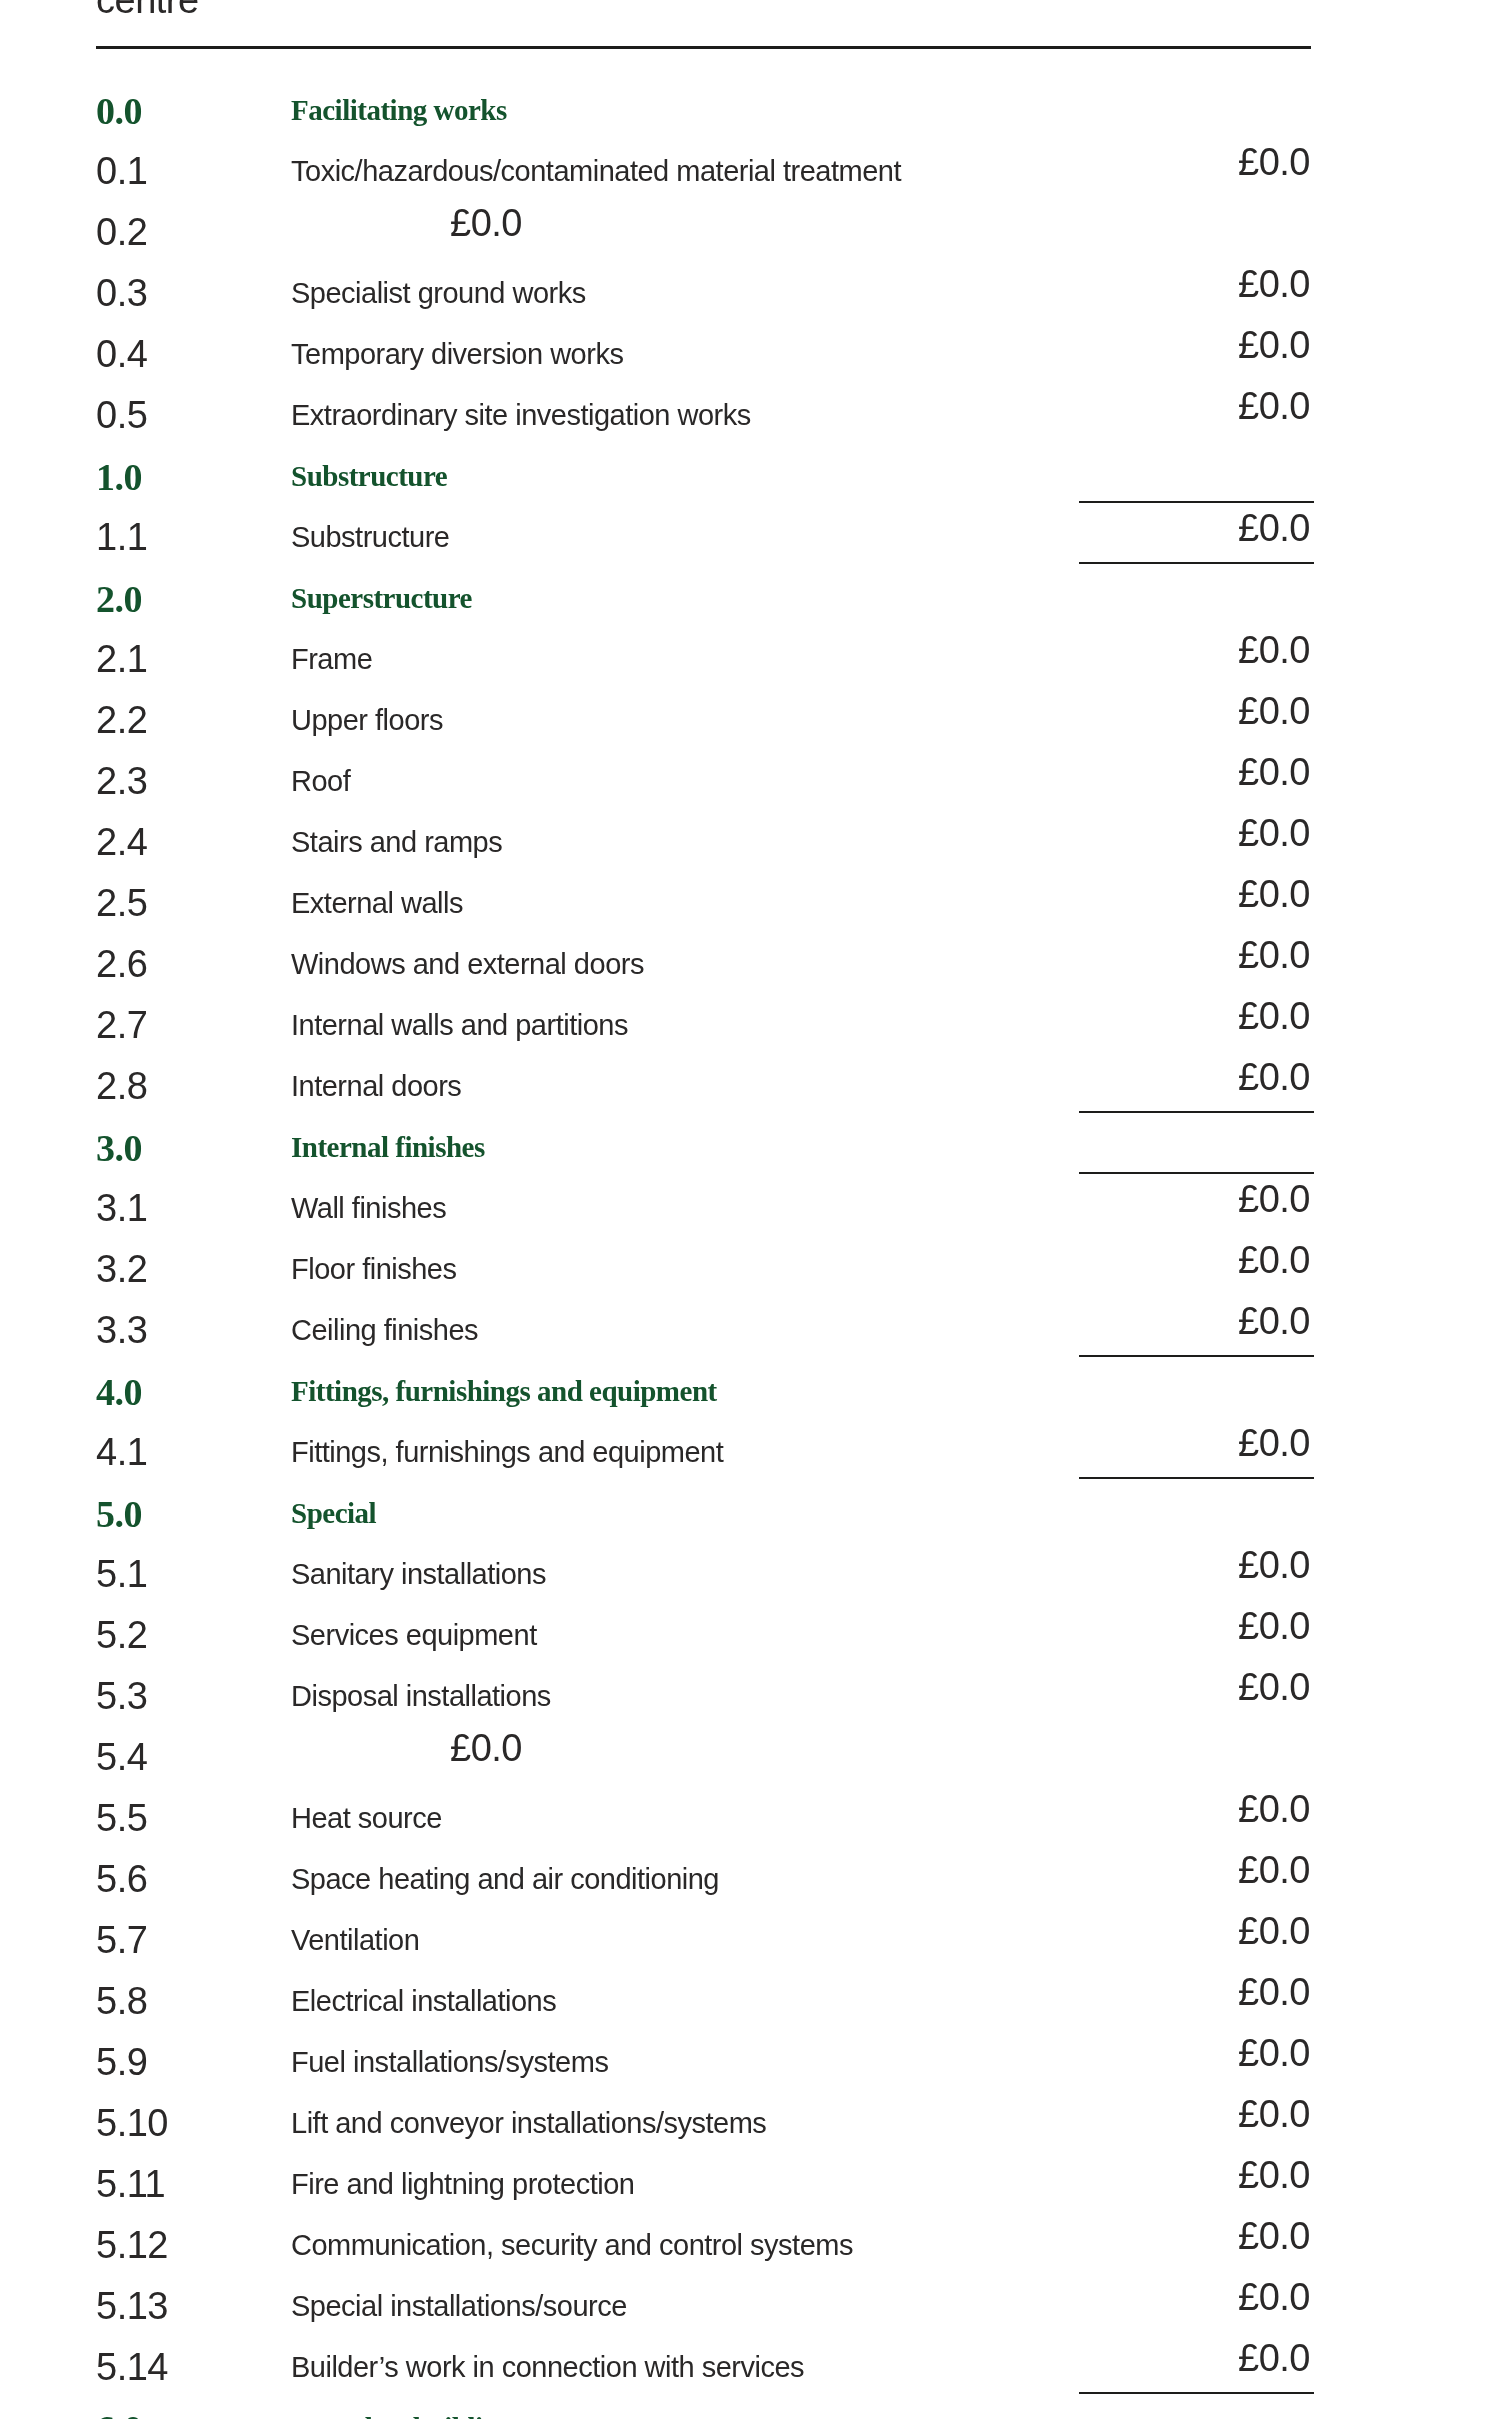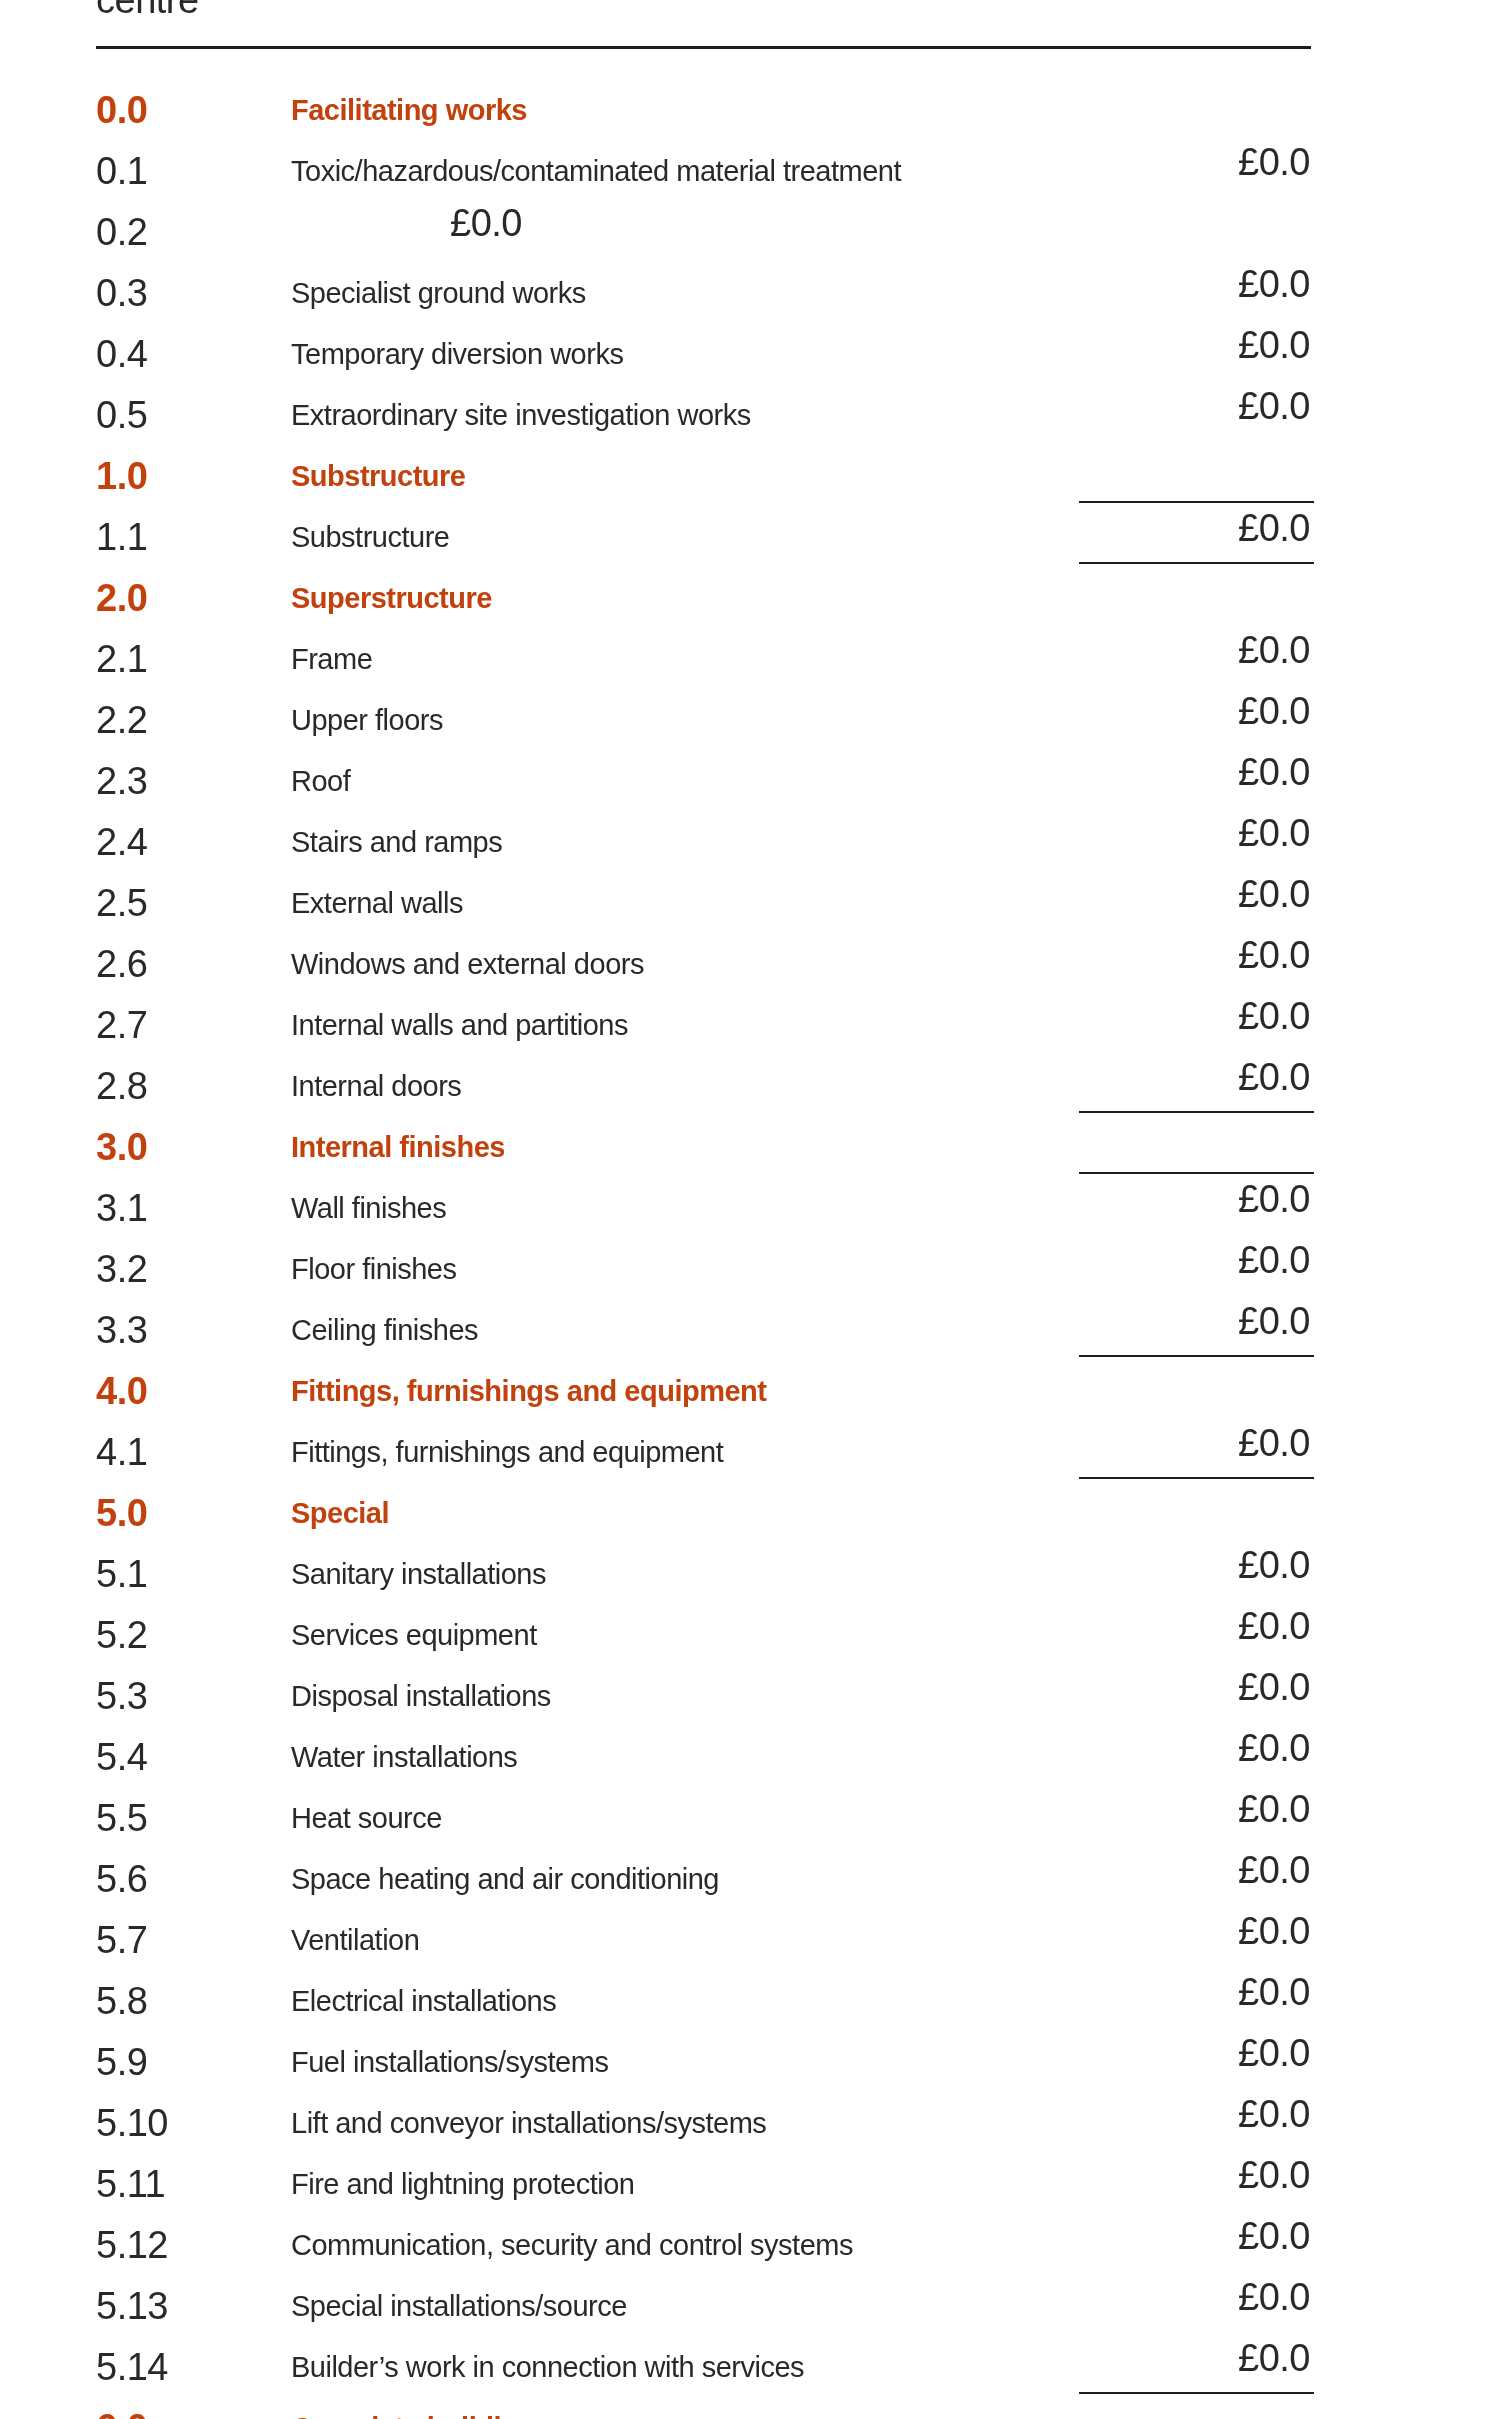--- a/index.html
+++ b/index.html
@@ -85,21 +85,22 @@
     bottom: 4px;
     height: 2px;
     background: #1d1d1b;
   }
   .row.has-rule .sum-rule {
     display: block;
   }
   .row.header .ref,
   .row.header .label {
     font-weight: 700;
-    color: #c2410c;
+    color: #14532d;
+    font-family: Liberation Serif, serif;
   }
 </style>
 </head>
 <body>
 
 <div class="page">
   <div class="top-text">centre</div>
   <div class="top-rule"></div>
   <div class="cost-table" id="cost-table-body">
   <div class="row header">
@@ -339,21 +340,20 @@
     <span class="ref">5.3</span>
     <span class="label">Disposal installations</span>
     <span class="value-col">
       <span class="value">£0.0</span>
 
     </span>
   </div>
 
   <div class="row">
     <span class="ref">5.4</span>
-    <span class="label">Water installations</span>
     <span class="value-col">
       <span class="value">£0.0</span>
 
     </span>
   </div>
 
   <div class="row">
     <span class="ref">5.5</span>
     <span class="label">Heat source</span>
     <span class="value-col">

